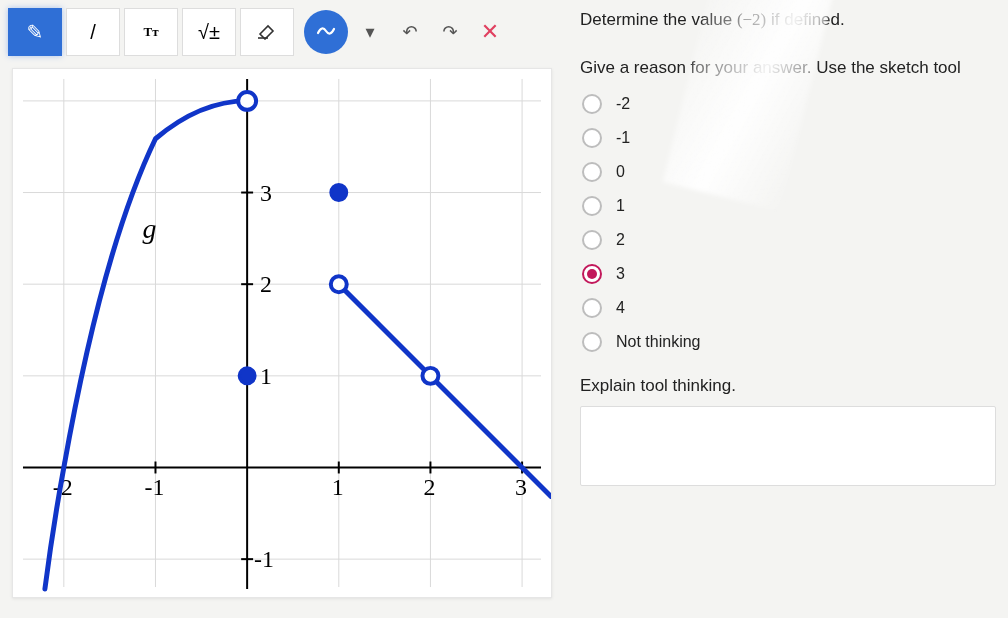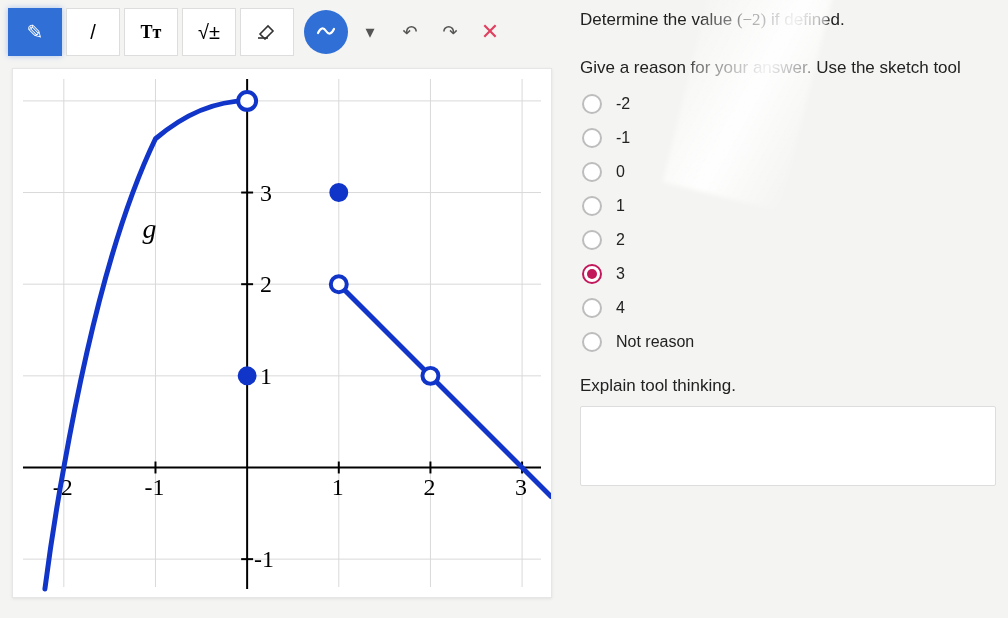--- a/index.html
+++ b/index.html
@@ -44,21 +44,21 @@
     margin-left: 6px;
   }
   .tool-btn.plain {
     background: transparent;
     border: none;
     width: 36px;
     color: #555;
     font-size: 18px;
   }
   .tool-btn.plain.close { color: #e04060; font-size: 22px; font-weight: 300; }
-  .tool-tt { font-family: Georgia, 'Times New Roman', serif; font-weight: bold; font-size: 18px; }
+  .tool-tt { font-family: Georgia, 'Times New Roman', serif; font-weight: bold; font-size: 13px; }
   .main {
     display: flex;
     padding: 0 12px;
     gap: 28px;
   }
   .graph-wrap {
     width: 540px;
     height: 530px;
     background: #fff;
     border: 1px solid #e6e6e6;
@@ -254,21 +254,21 @@
         <div class="option-row">
           <span class="radio selected"></span>
           <span class="option-label">3</span>
         </div>
         <div class="option-row">
           <span class="radio"></span>
           <span class="option-label">4</span>
         </div>
         <div class="option-row">
           <span class="radio"></span>
-          <span class="option-label">Not reason</span>
+          <span class="option-label">Not thinking</span>
         </div>
       </div>
 
     <p class="explain-label">Explain tool thinking.</p>
     <div class="explain-box"></div>
   </div>
 
 </div>
 
 <div class="glare"></div>

